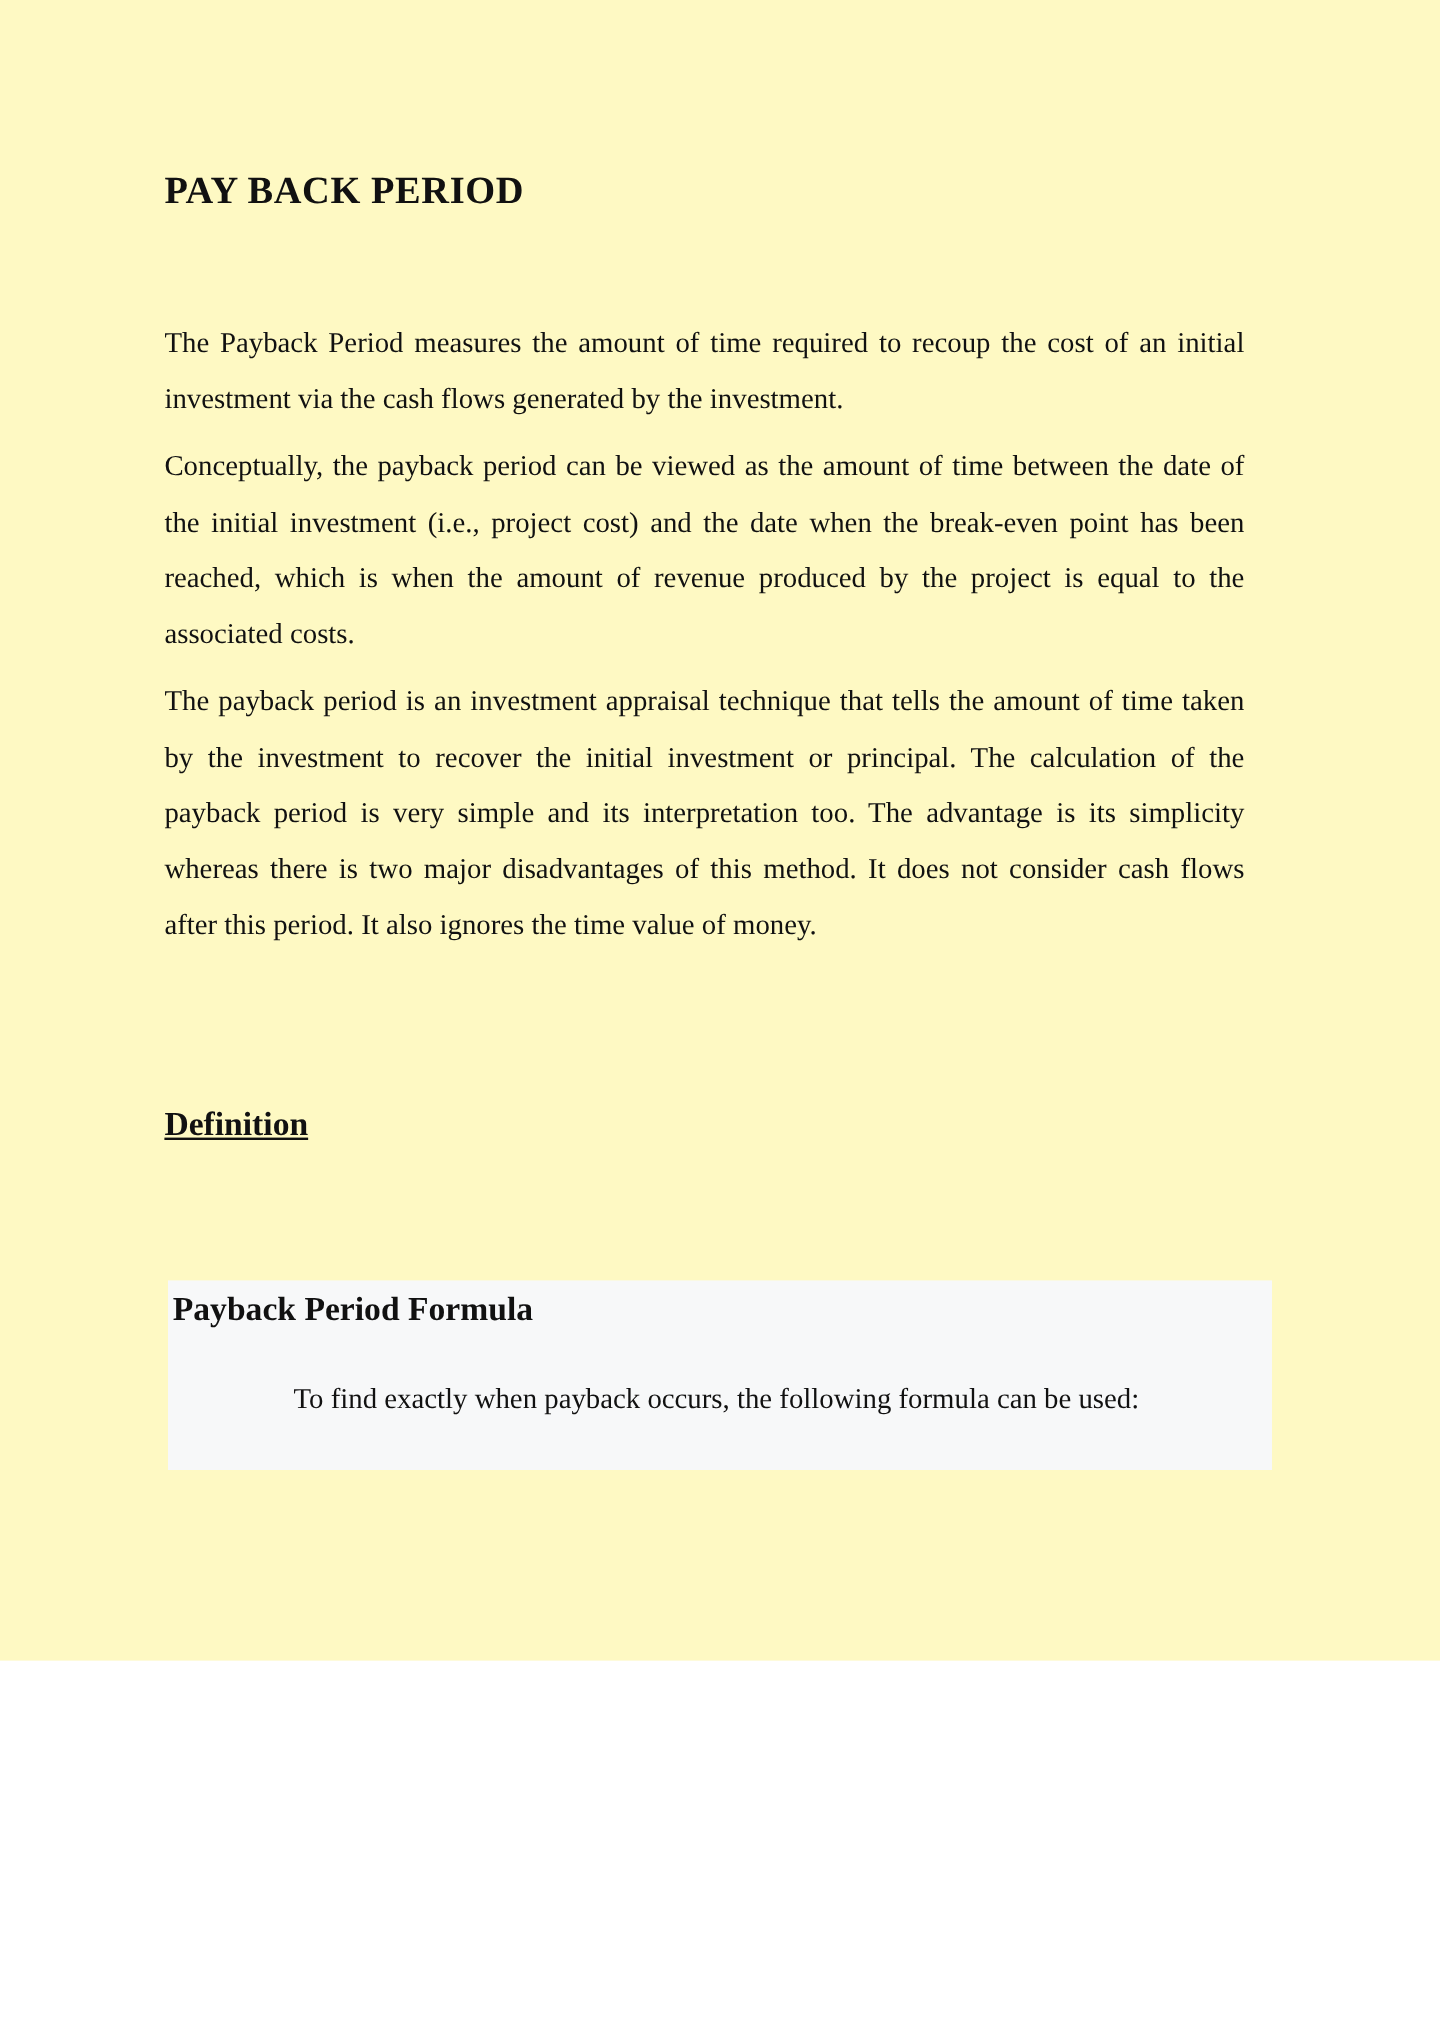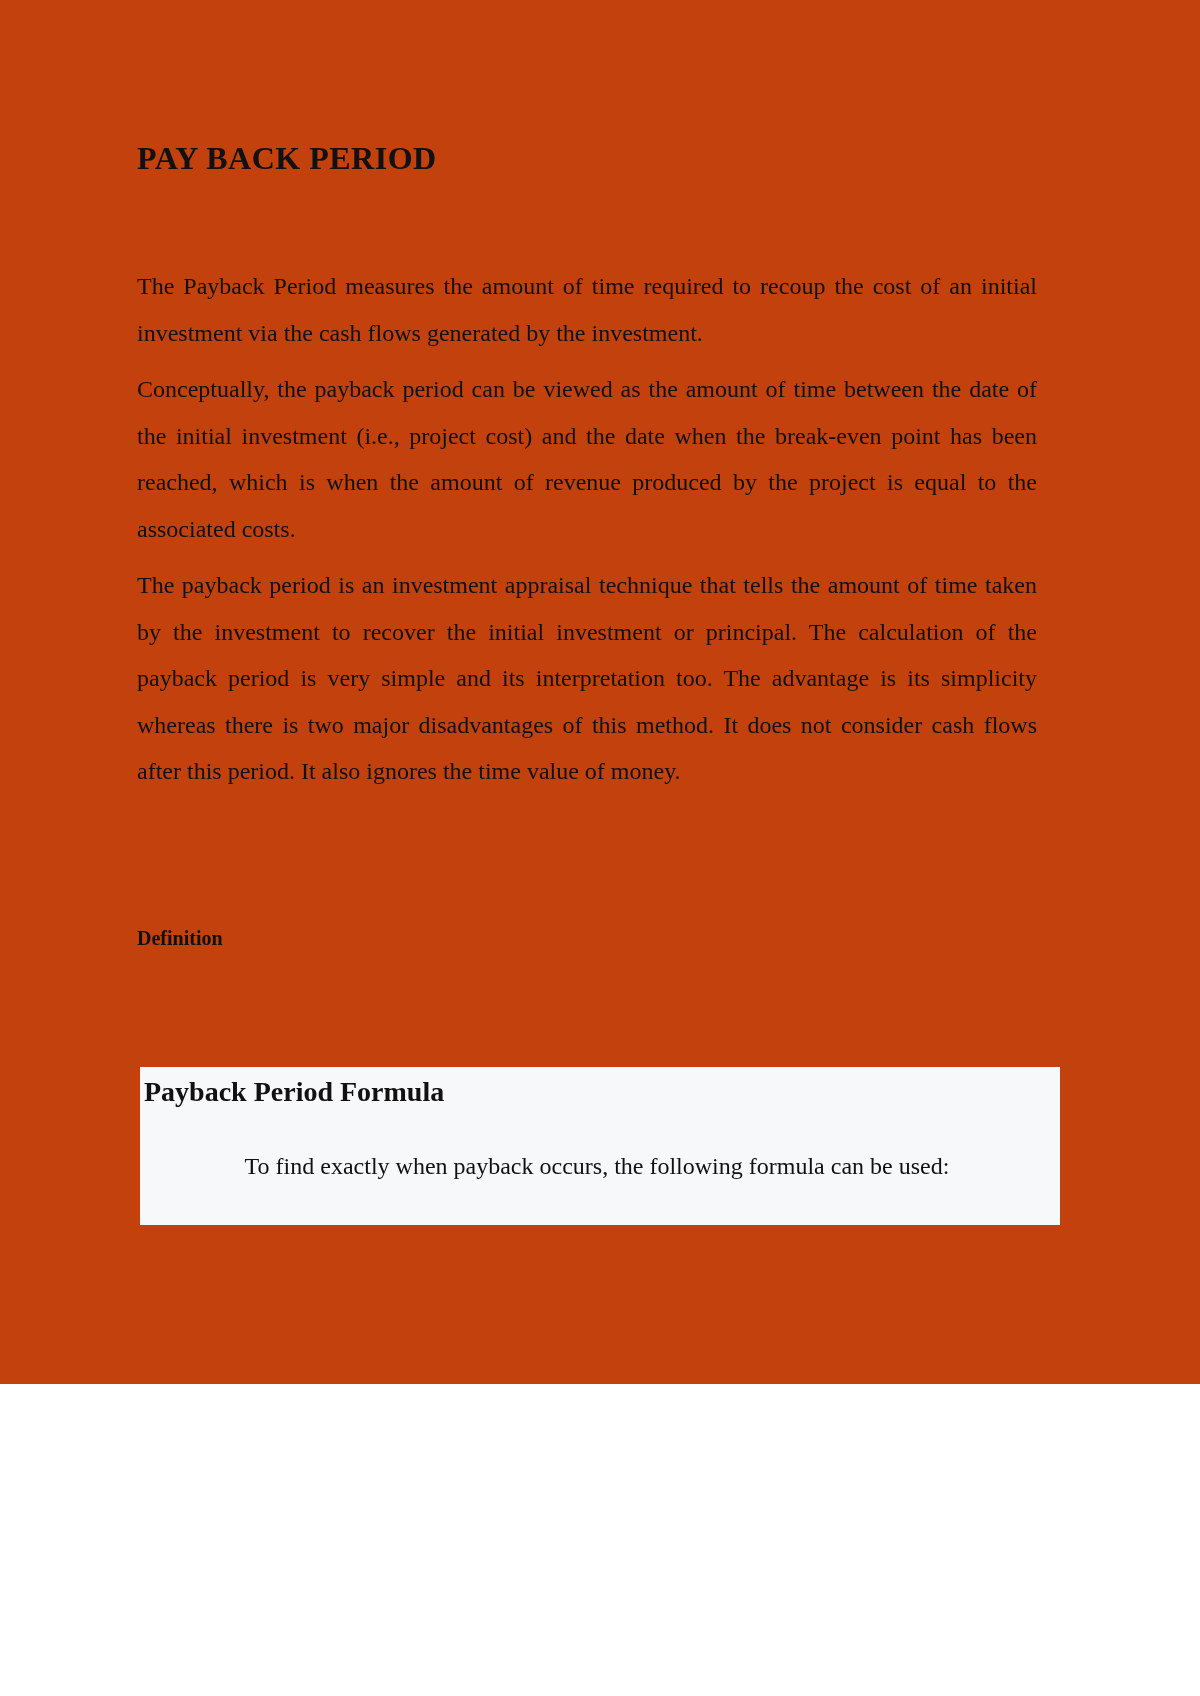--- a/index.html
+++ b/index.html
@@ -4,45 +4,46 @@
 <style>
   html, body {
     margin: 0;
     padding: 0;
     background: #ffffff;
   }
   .page {
     position: relative;
     width: 1200px;
     height: 1384px;
-    background: #c2410c;
+    background: #fef9c3;
     box-sizing: border-box;
     padding: 135px 147px 12px 137px;
     font-family: "Liberation Serif", "DejaVu Serif", serif;
     color: #111111;
     overflow: hidden;
   }
   .doc-title {
     font-size: 32px;
     line-height: 46px;
     font-weight: 700;
     margin: 0 0 82px 0;
     letter-spacing: 0.5px;
   }
   .body-para {
     font-size: 24px;
     line-height: 46.5px;
     text-align: justify;
     margin: 0 16px 10px 0;
   }
   .section-heading {
-    font-size: 20px;
+    font-size: 28px;
     line-height: 46px;
     font-weight: 700;
     margin: 120px 0 20px 0;
+    text-decoration: underline;
   }
   .formula-box {
     margin: 106px -7px 0 3px;
     background: #f7f8f9;
     padding: 2px 10px 36px 4px;
   }
   .formula-box .box-heading {
     font-size: 28px;
     line-height: 46px;
     font-weight: 700;

